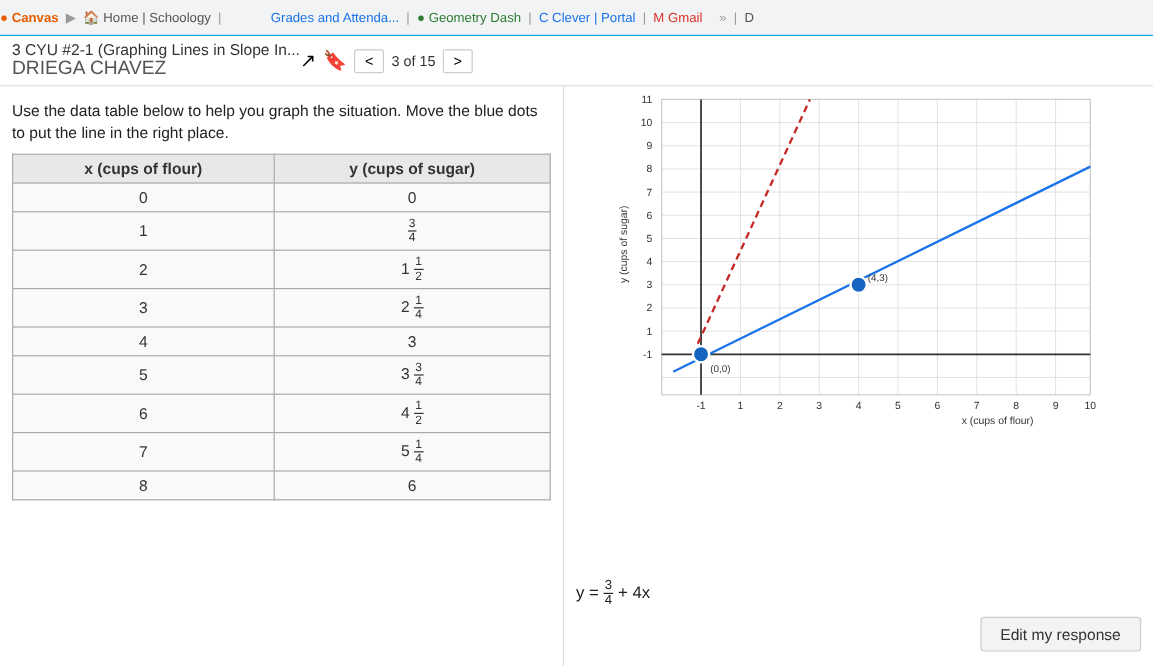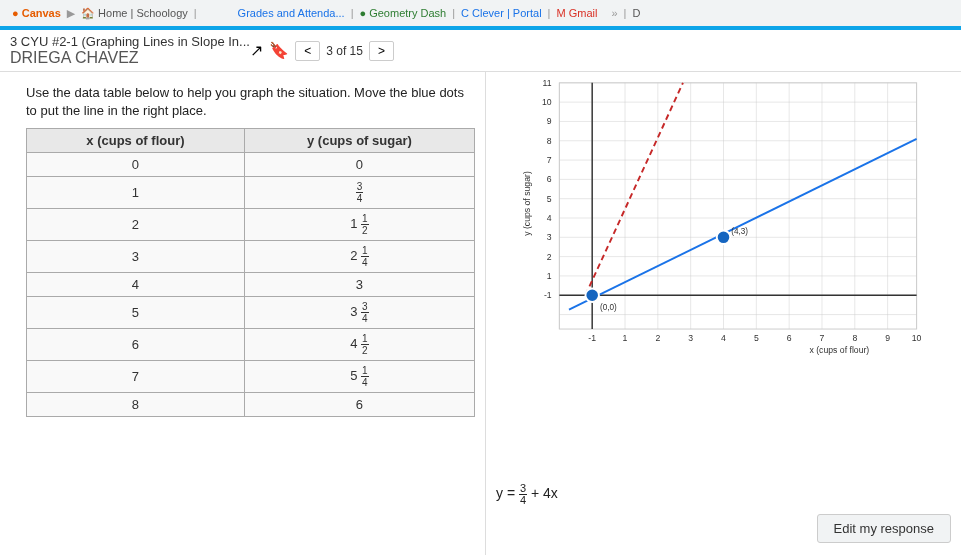--- a/index.html
+++ b/index.html
@@ -10,22 +10,22 @@
       width: 961px;
       height: 555px;
       overflow: hidden;
     }
 
     
     .browser-bar {
       display: flex;
       align-items: center;
       background: #f1f3f4;
-      border-bottom: 4px solid #0ea5e9;
-      padding: 4px 12px;
+      border-bottom: 1px solid #0ea5e9;
+      padding: 4px 0;
       gap: 8px;
       font-size: 11px;
       color: #333;
       height: 30px;
     }
     .browser-bar .tab-links {
       display: flex;
       gap: 6px;
       align-items: center;
       flex-wrap: nowrap;
@@ -75,21 +75,20 @@
     .page-count {
       font-size: 12px;
       color: #333;
     }
 
     
     .content-body {
       display: flex;
       flex: 1;
       overflow: hidden;
-      padding-left: 16px;
     }
 
     
     .left-panel {
       width: 470px;
       padding: 12px 10px;
       border-right: 1px solid #ddd;
       display: flex;
       flex-direction: column;
       gap: 8px;

